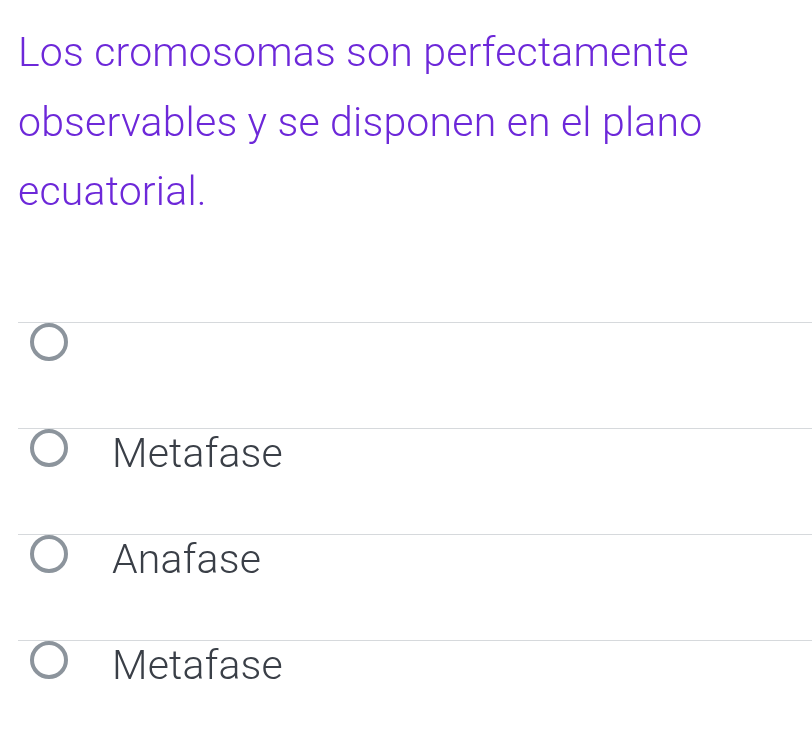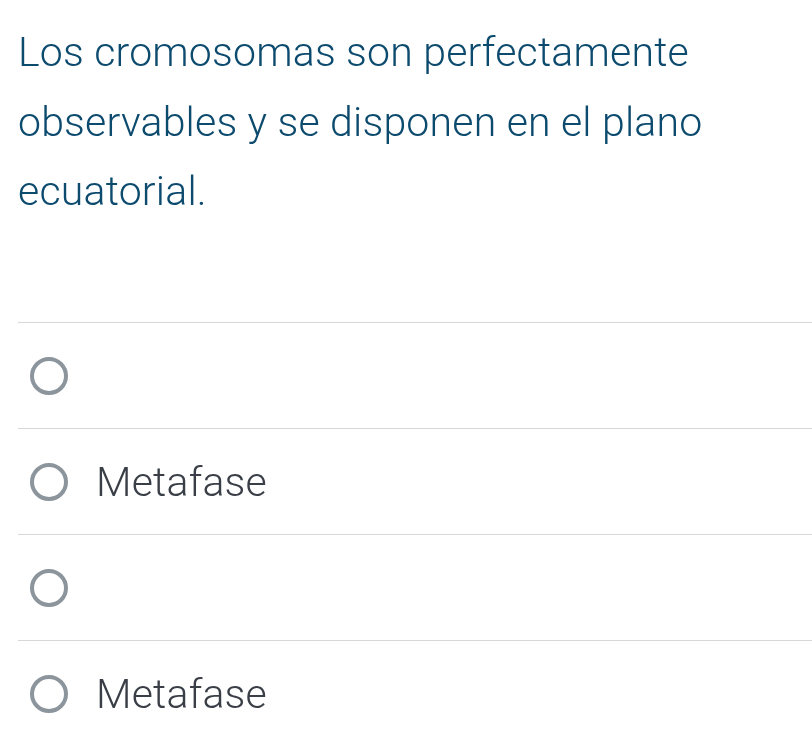--- a/index.html
+++ b/index.html
@@ -12,35 +12,36 @@
       width: 812px;
       height: 739px;
       background: #ffffff;
       color: #3a3f47;
       padding: 18px 0 0 18px;
     }
     .question-text {
       font-size: 41px;
       font-weight: 300;
       line-height: 1.7;
-      color: #0c4a6e;
+      color: #6d28d9;
       letter-spacing: 0.2px;
       margin-bottom: 95px;
       padding-right: 8px;
     }
     .options-list {
       border-top: 1px solid #d6d9dc;
     }
     .option-row {
       display: flex;
-      align-items: center;
+      align-items: flex-start;
       border-bottom: 1px solid #d6d9dc;
       height: 106px;
       padding-left: 12px;
       cursor: pointer;
+      gap: 16px;
     }
     .option-row.last {
       border-bottom: none;
     }
     .radio-circle {
       width: 38px;
       height: 38px;
       border-radius: 50%;
       border: 4px solid #8c949c;
       flex-shrink: 0;
@@ -65,20 +66,21 @@
     <div class="option-label"></div>
   </div>
 
   <div class="option-row">
     <div class="radio-circle"></div>
     <div class="option-label">Metafase</div>
   </div>
 
   <div class="option-row">
     <div class="radio-circle"></div>
+    <div class="option-label">Anafase</div>
   </div>
 
   <div class="option-row last">
     <div class="radio-circle"></div>
     <div class="option-label">Metafase</div>
   </div>
 
 </div>
 
 </body></html>

